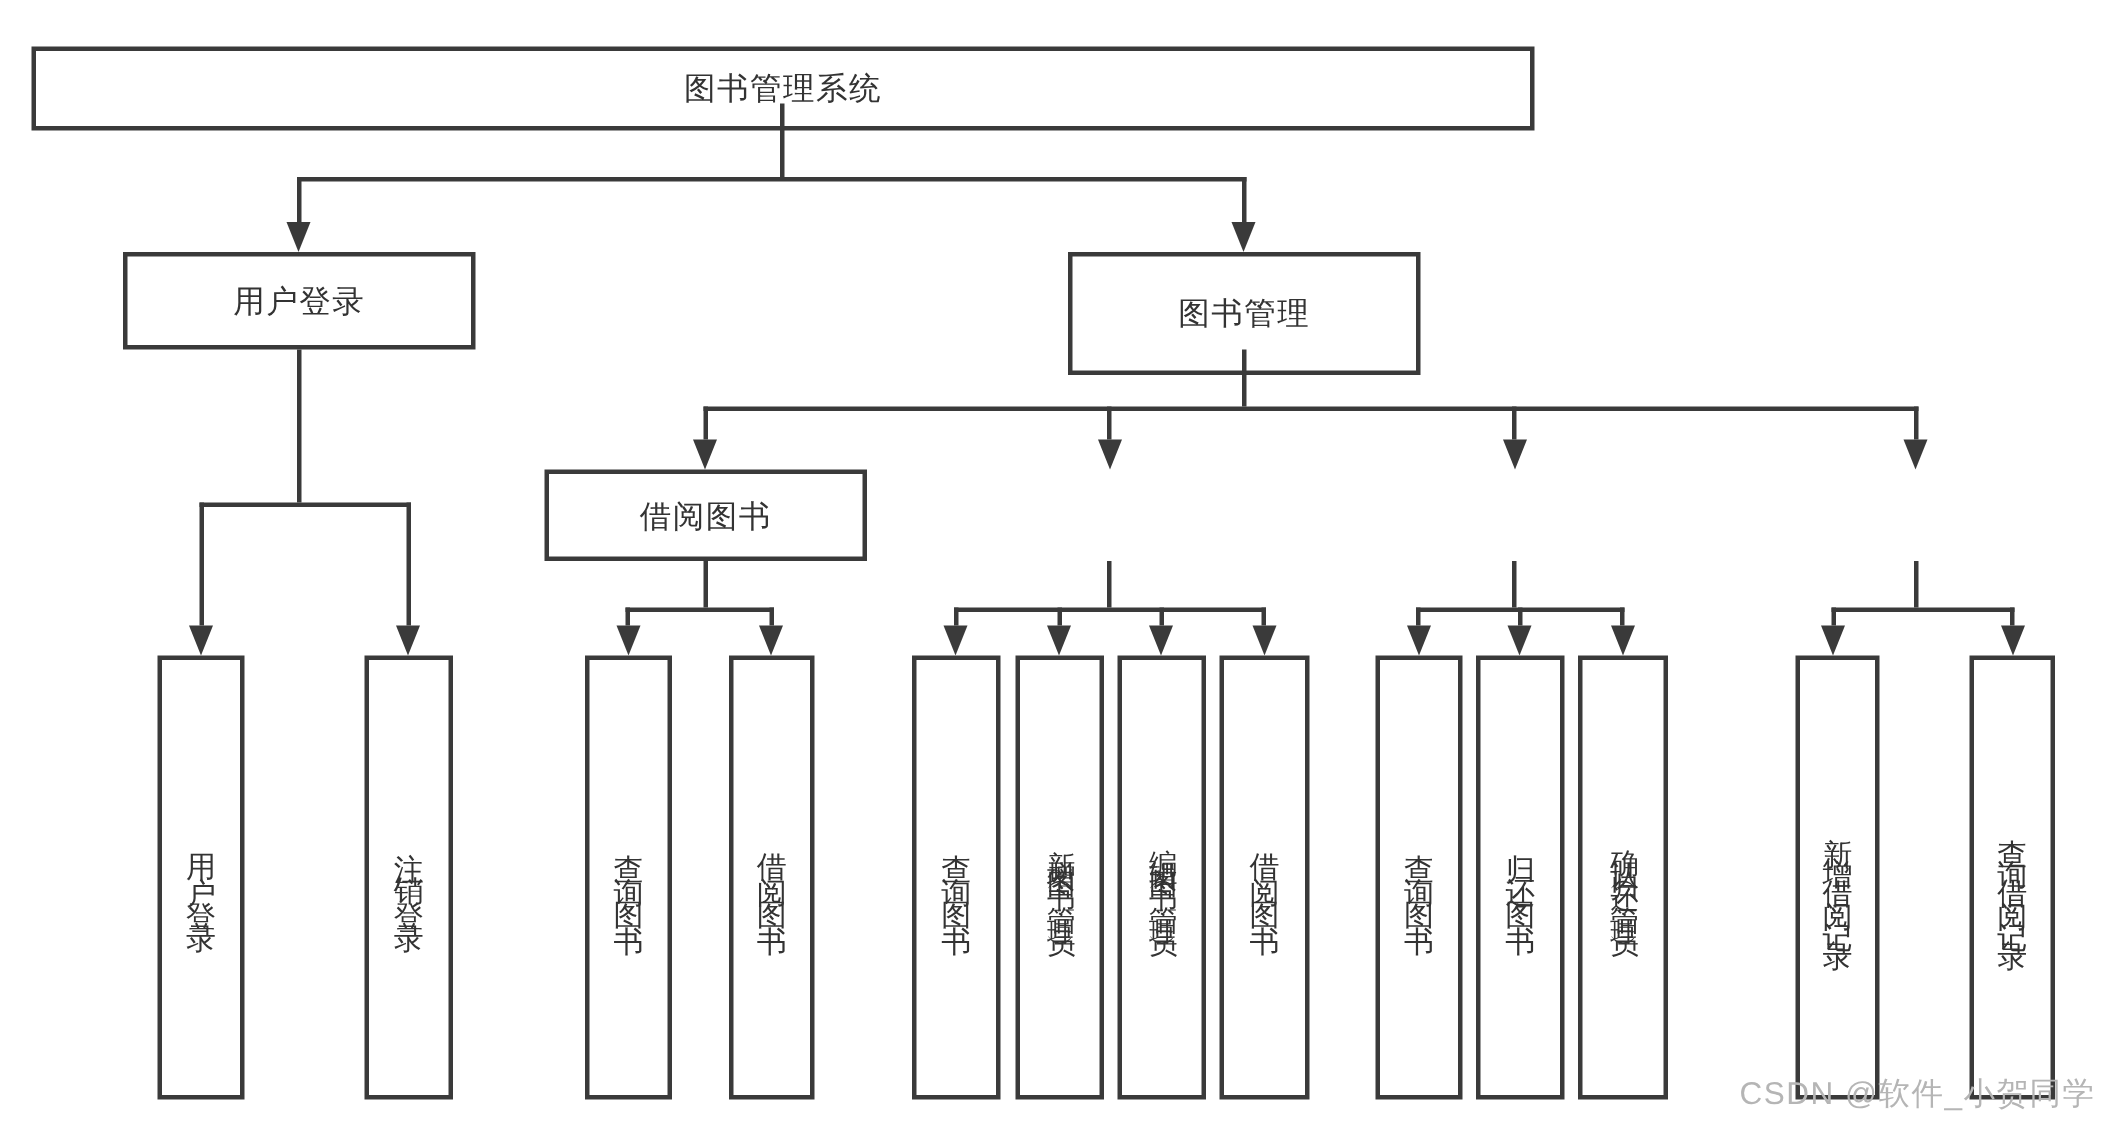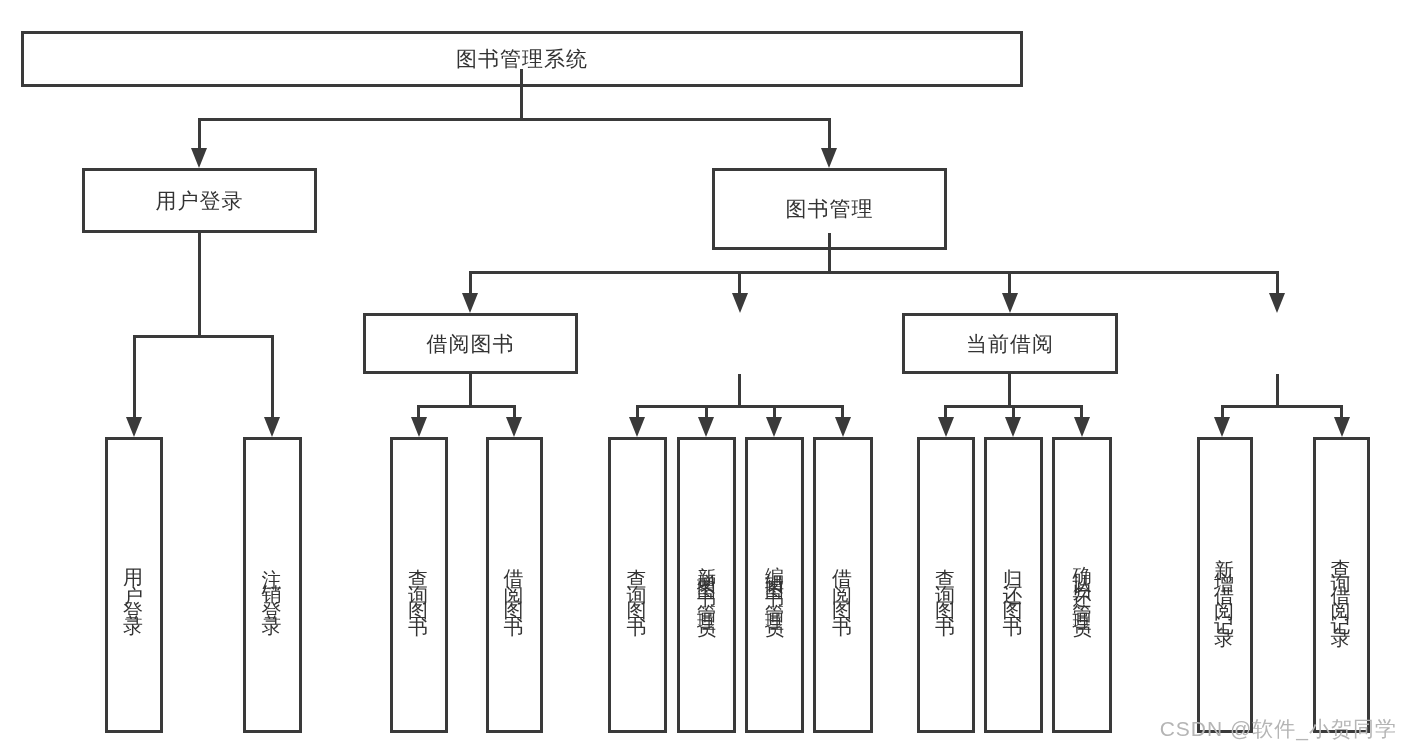--- a/index.html
+++ b/index.html
@@ -51,23 +51,20 @@
 
   <div class="node" style="left:82px;top:168px;width:235px;height:65px">
     <span>用户登录</span>
   </div>
   <div class="node" style="left:712px;top:168px;width:235px;height:82px">
     <span>图书管理</span>
   </div>
 
   <div class="node" style="left:363px;top:313px;width:215px;height:61px">
     <span>借阅图书</span>
-  </div>
-  <div class="node" style="left:902px;top:313px;width:216px;height:61px">
-    <span>当前借阅</span>
   </div>
 
   <div class="vnode v4" style="left:105px;width:58px">
     <span class="lbl">用户登录</span>
   </div>
   <div class="vnode v4" style="left:243px;width:59px">
     <span class="lbl">注销登录</span>
   </div>
 
   <div class="vnode v4" style="left:390px;width:58px">

